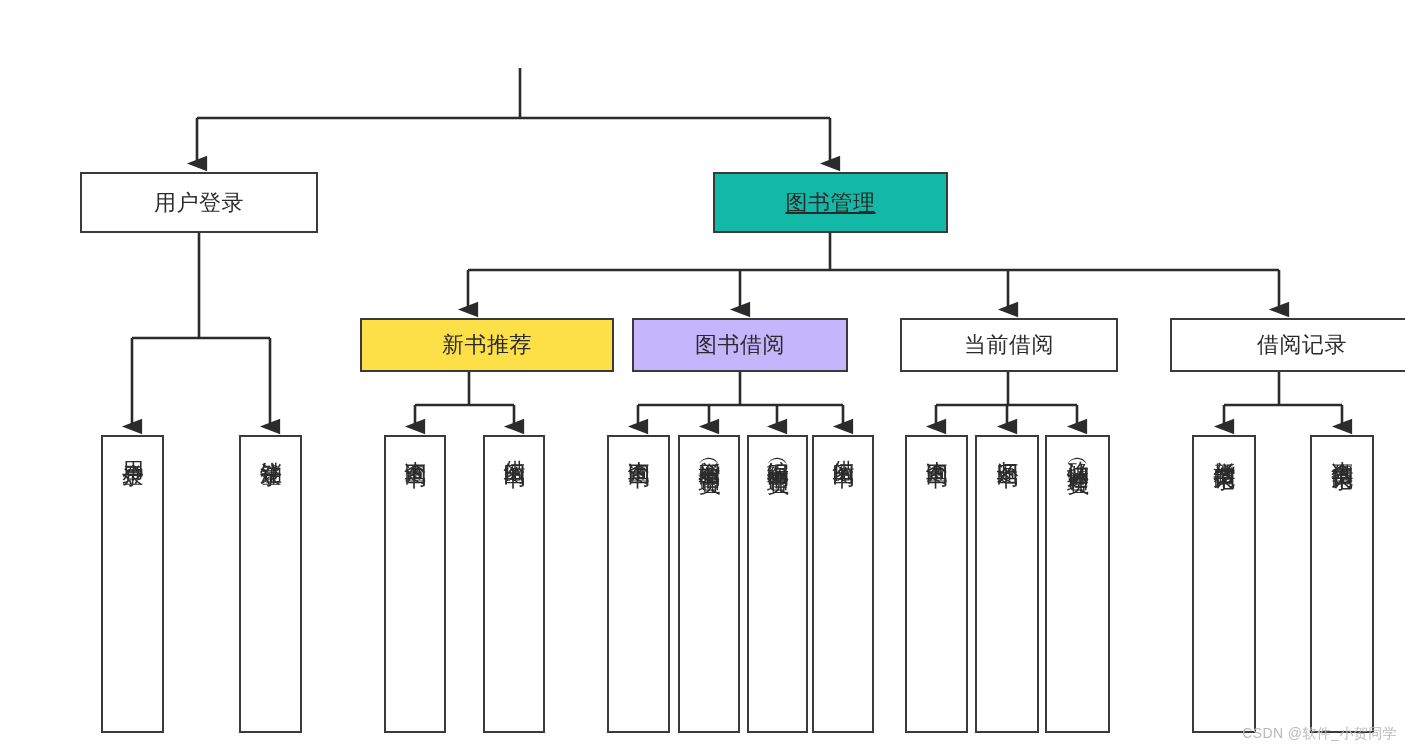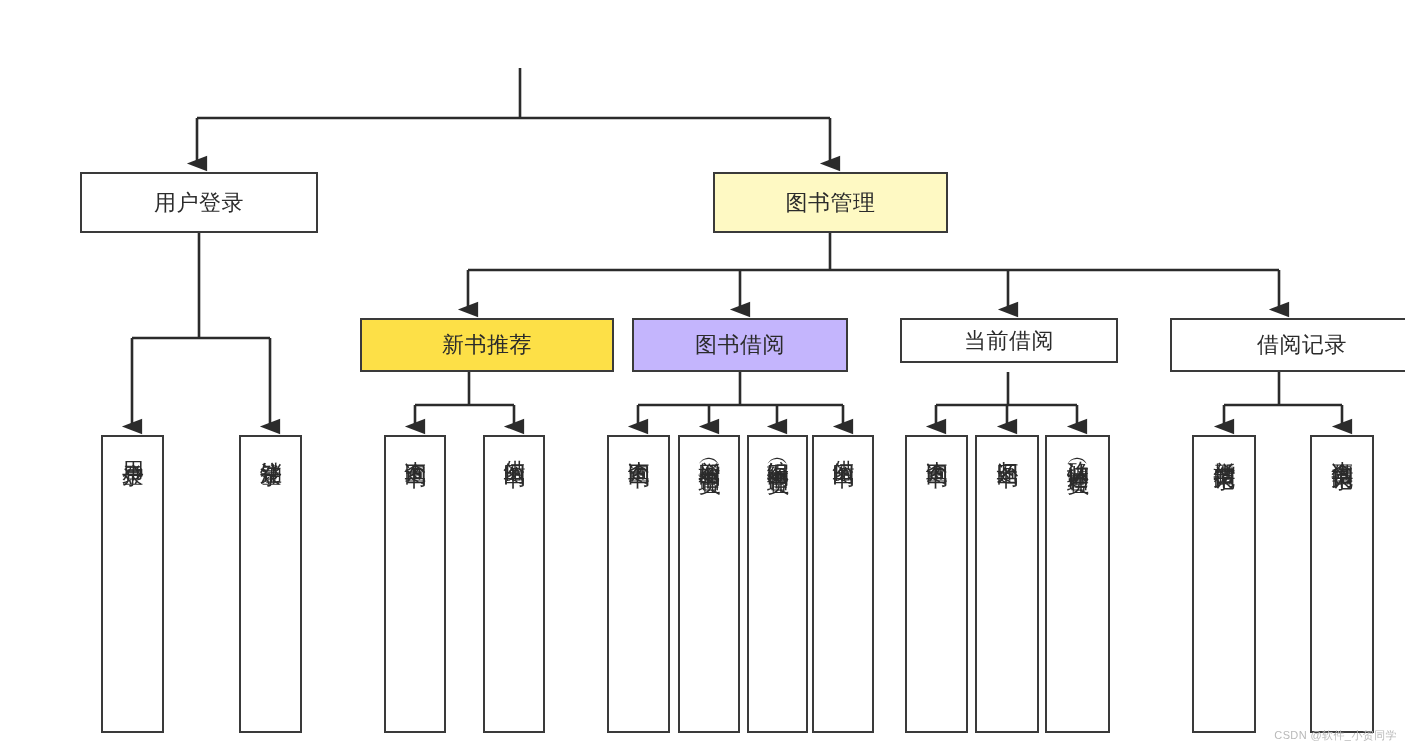--- a/index.html
+++ b/index.html
@@ -55,21 +55,21 @@
     white-space: nowrap;
     color: #2b2b2b;
   }
   .node.root {
     font-size: 23px;
   }
   #watermark {
     position: absolute;
     right: 8px;
     bottom: 4px;
-    font-size: 11px;
+    font-size: 14px;
     color: #b9b9b9;
     letter-spacing: 0.4px;
     white-space: nowrap;
     font-family: "Liberation Sans", "DejaVu Sans", sans-serif;
   }
 </style>
 </head>
 <body>
 
 <div id="diagram-canvas" style="background: rgb(255, 255, 255);">
@@ -114,31 +114,31 @@
         <line x1="1224" y1="405" x2="1342" y2="405"></line>
         <line x1="1224" y1="405" x2="1224" y2="426" marker-end="url(#arrowhead)"></line>
         <line x1="1342" y1="405" x2="1342" y2="426" marker-end="url(#arrowhead)"></line>
       </g>
   </svg>
 
 
   <div class="node horizontal" style="left: 80px; top: 172px; width: 238px; height: 61px; border-color: rgb(58, 58, 58); background: rgb(255, 255, 255); color: rgb(43, 43, 43);">
     <span>用户登录</span>
   </div>
-  <div class="node horizontal" style="left: 713px; top: 172px; width: 235px; height: 61px; border-color: rgb(58, 58, 58); background: #fef9c3; color: rgb(43, 43, 43);">
+  <div class="node horizontal" style="left: 713px; top: 172px; width: 235px; height: 61px; border-color: rgb(58, 58, 58); background: #14b8a6; color: rgb(43, 43, 43); text-decoration: underline;">
     <span>图书管理</span>
   </div>
 
   <div class="node horizontal" style="left: 360px; top: 318px; width: 254px; height: 54px; border-color: rgb(58, 58, 58); background: #fde047; color: rgb(43, 43, 43);">
     <span>新书推荐</span>
   </div>
   <div class="node horizontal" style="left: 632px; top: 318px; width: 216px; height: 54px; border-color: rgb(58, 58, 58); background: #c4b5fd; color: rgb(43, 43, 43);">
     <span>图书借阅</span>
   </div>
-  <div class="node horizontal" style="left: 900px; top: 318px; width: 218px; height: 45px; border-color: rgb(58, 58, 58); background: rgb(255, 255, 255); color: rgb(43, 43, 43);">
+  <div class="node horizontal" style="left: 900px; top: 318px; width: 218px; height: 54px; border-color: rgb(58, 58, 58); background: rgb(255, 255, 255); color: rgb(43, 43, 43);">
     <span>当前借阅</span>
   </div>
   <div class="node horizontal" style="left: 1170px; top: 318px; width: 264px; height: 54px; border-color: rgb(58, 58, 58); background: rgb(255, 255, 255); color: rgb(43, 43, 43);">
     <span>借阅记录</span>
   </div>
 
   <div class="node vertical" style="left: 101px; top: 435px; width: 63px; height: 298px; border-color: rgb(58, 58, 58); background: rgb(255, 255, 255); color: rgb(43, 43, 43);">
     <span class="vlabel">用户登录</span>
   </div>
   <div class="node vertical" style="left: 239px; top: 435px; width: 63px; height: 298px; border-color: rgb(58, 58, 58); background: rgb(255, 255, 255); color: rgb(43, 43, 43);">

